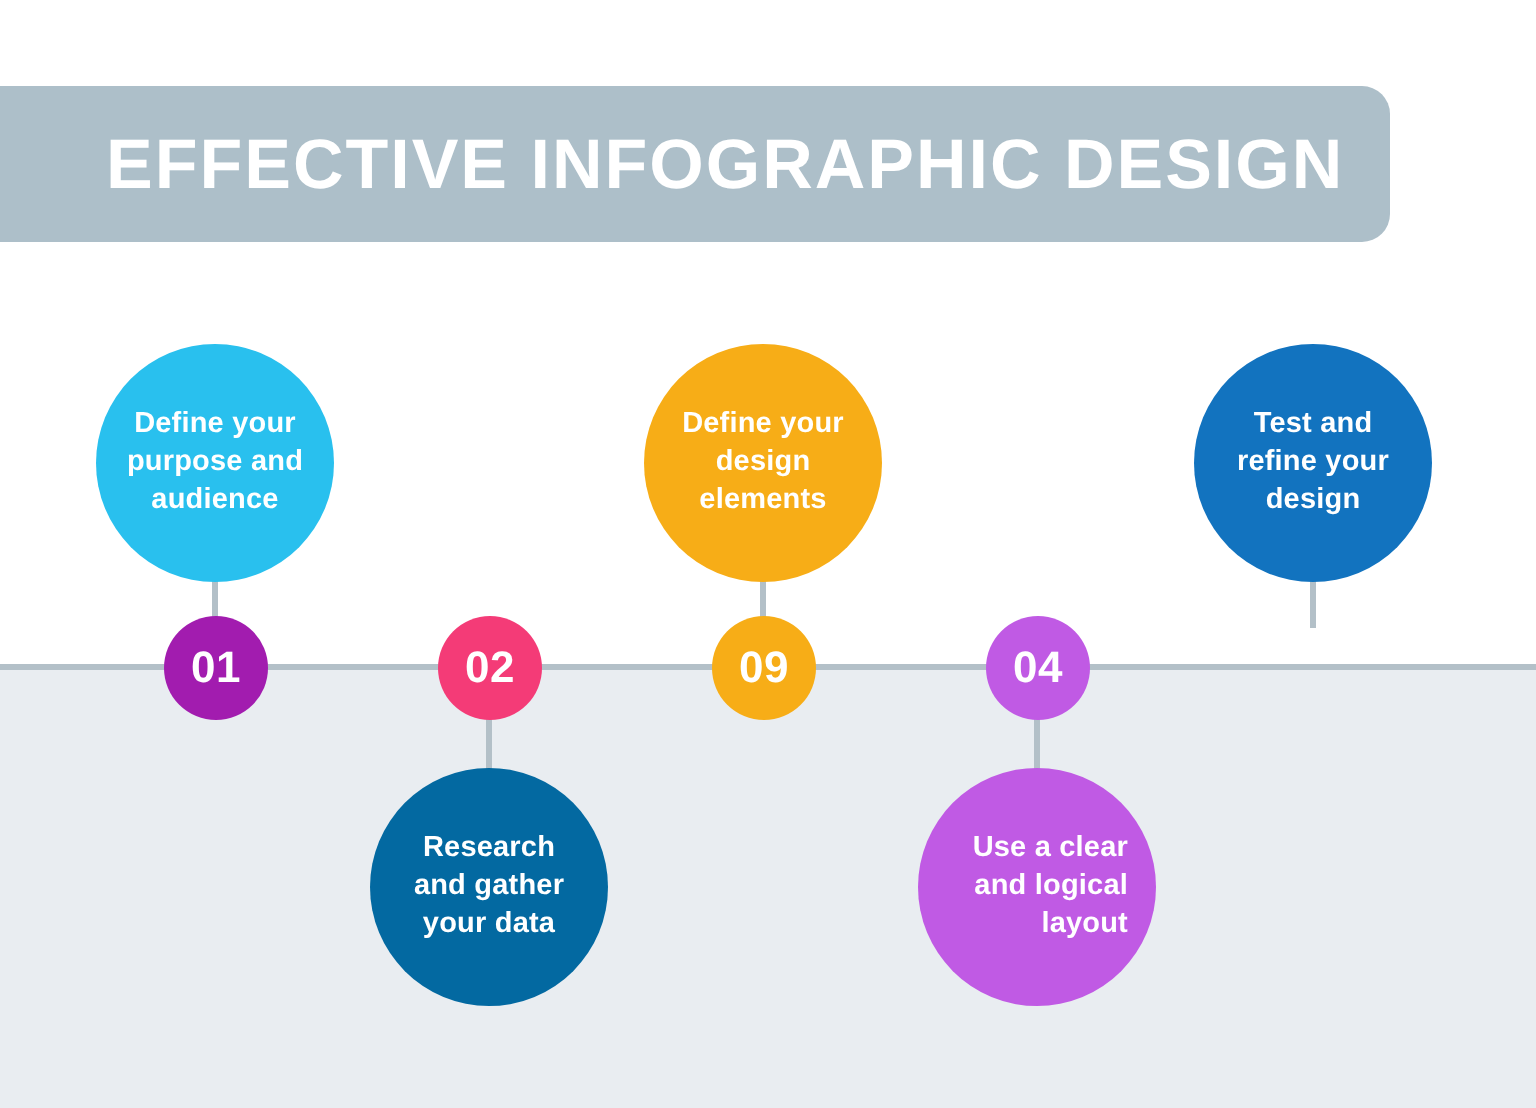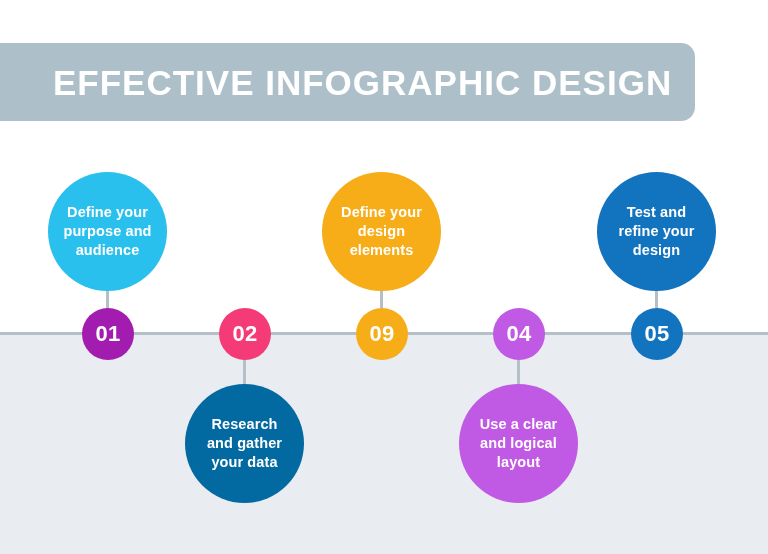--- a/index.html
+++ b/index.html
@@ -127,28 +127,25 @@
 
   <div class="stem" style="left:380px; top:286px; height:28px;"></div>
   <div class="bubble" style="left:322px; top:172px; width:119px; height:119px; background:#f7ad17;">
     <span>Define your design elements</span>
   </div>
   <div class="badge" style="left:356px; top:308px; background:#f7ad17;">
     <span>09</span>
   </div>
 
   <div class="stem" style="left:517px; top:355px; height:31px;"></div>
-  <div class="bubble" style="left:459px; top:384px; width:119px; height:119px; background:#c05ae4;">
+  <div class="bubble" style="left:459px; top:384px; width:119px; height:119px; background:#c05ae4;text-align:right;">
     <span>Use a clear and logical layout</span>
   </div>
   <div class="badge" style="left:493px; top:308px; background:#c05ae4;">
     <span>04</span>
   </div>
 
   <div class="stem" style="left:655px; top:286px; height:28px;"></div>
   <div class="bubble" style="left:597px; top:172px; width:119px; height:119px; background:#1273bf;align-items:center;">
     <span>Test and refine your design</span>
   </div>
-  <div class="badge" style="left:631px; top:308px; background:#1273bf;">
-    <span>05</span>
-  </div>
 
 </div>
 
 </body></html>

